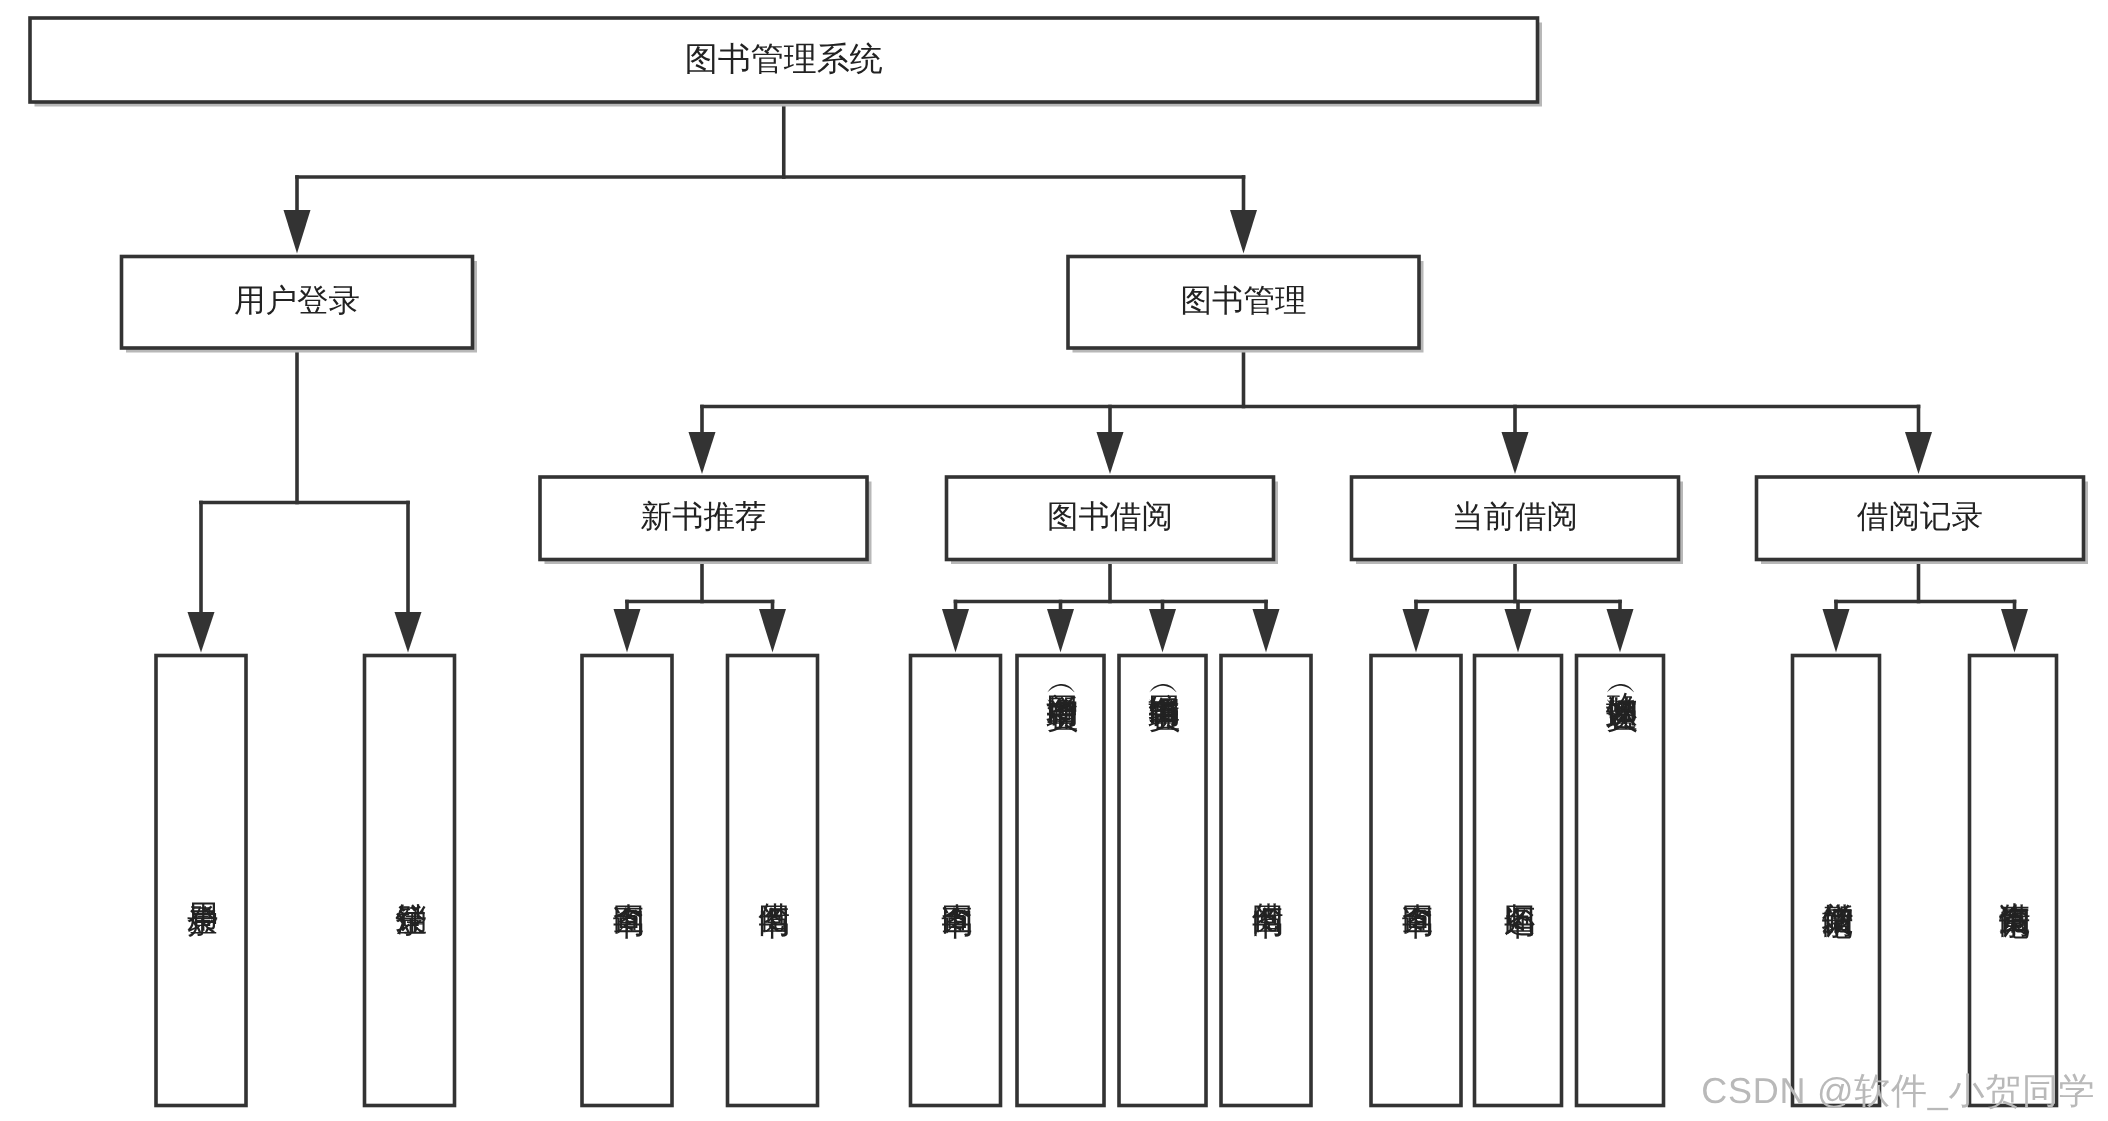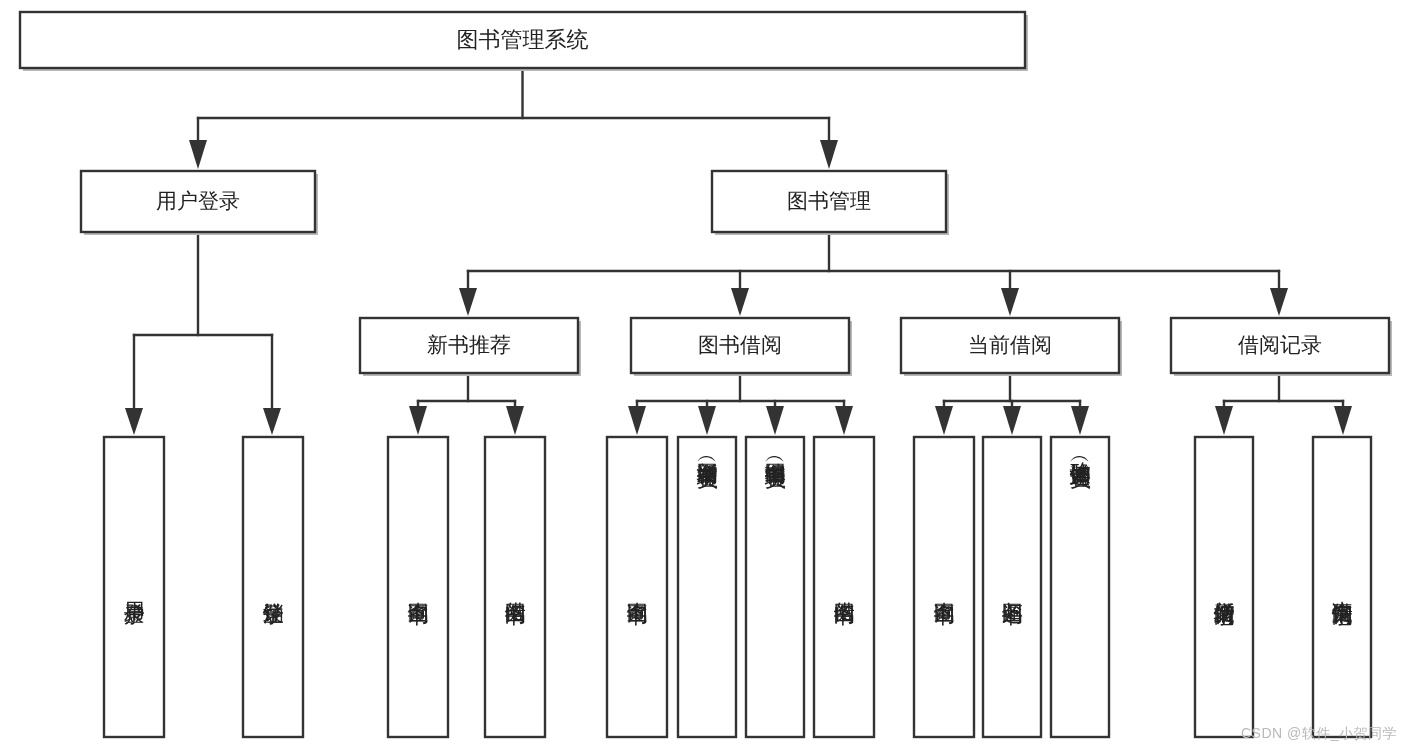--- a/index.html
+++ b/index.html
@@ -69,21 +69,21 @@
     color: #222222;
     letter-spacing: 1px;
     white-space: nowrap;
     pointer-events: none;
   }
   #watermark {
     position: absolute;
     right: 8px;
     bottom: 4px;
     font-family: "Liberation Sans", "DejaVu Sans", sans-serif;
-    font-size: 14px;
+    font-size: 24px;
     color: #b9b9b9;
     letter-spacing: 0.5px;
     user-select: none;
   }
 </style>
 </head>
 <body>
 
 <div id="diagram-root">
 

